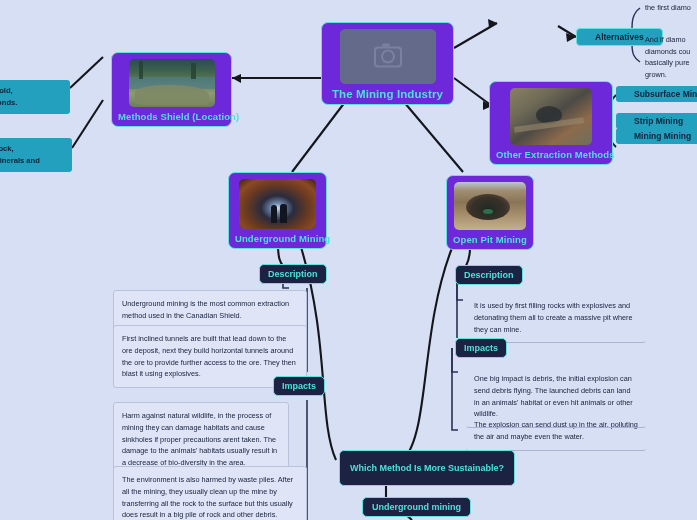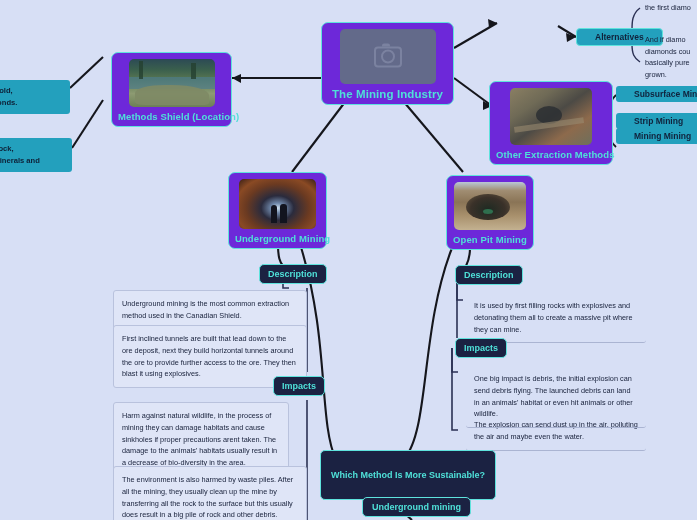--- a/index.html
+++ b/index.html
@@ -315,21 +315,21 @@
     <span>Impacts</span>
   </div>
 
   <div class="node note hair last" style="left:466px; top:412px; width:180px;">
     <span>The explosion can send dust up in the air, polluting the air and maybe even the water.</span>
   </div>
   <div class="node note hair" style="left:466px; top:366px; width:180px;">
     <span>One big impact is debris, the initial explosion can send debris flying. The launched debris can land in an animals' habitat or even hit animals or other wildlife.</span>
   </div>
 
-  <div class="node pill-dark" style="left:320px; top:450px; padding:19px 10px;">
+  <div class="node pill-dark" style="left:339px; top:450px; padding:12px 10px;">
     <span>Which Method Is More Sustainable?</span>
   </div>
 
   <div class="node pill-dark" style="left:362px; top:497px; padding:4px 9px;">
     <span>Underground mining</span>
   </div>
 
 </div>
 
 </body></html>

